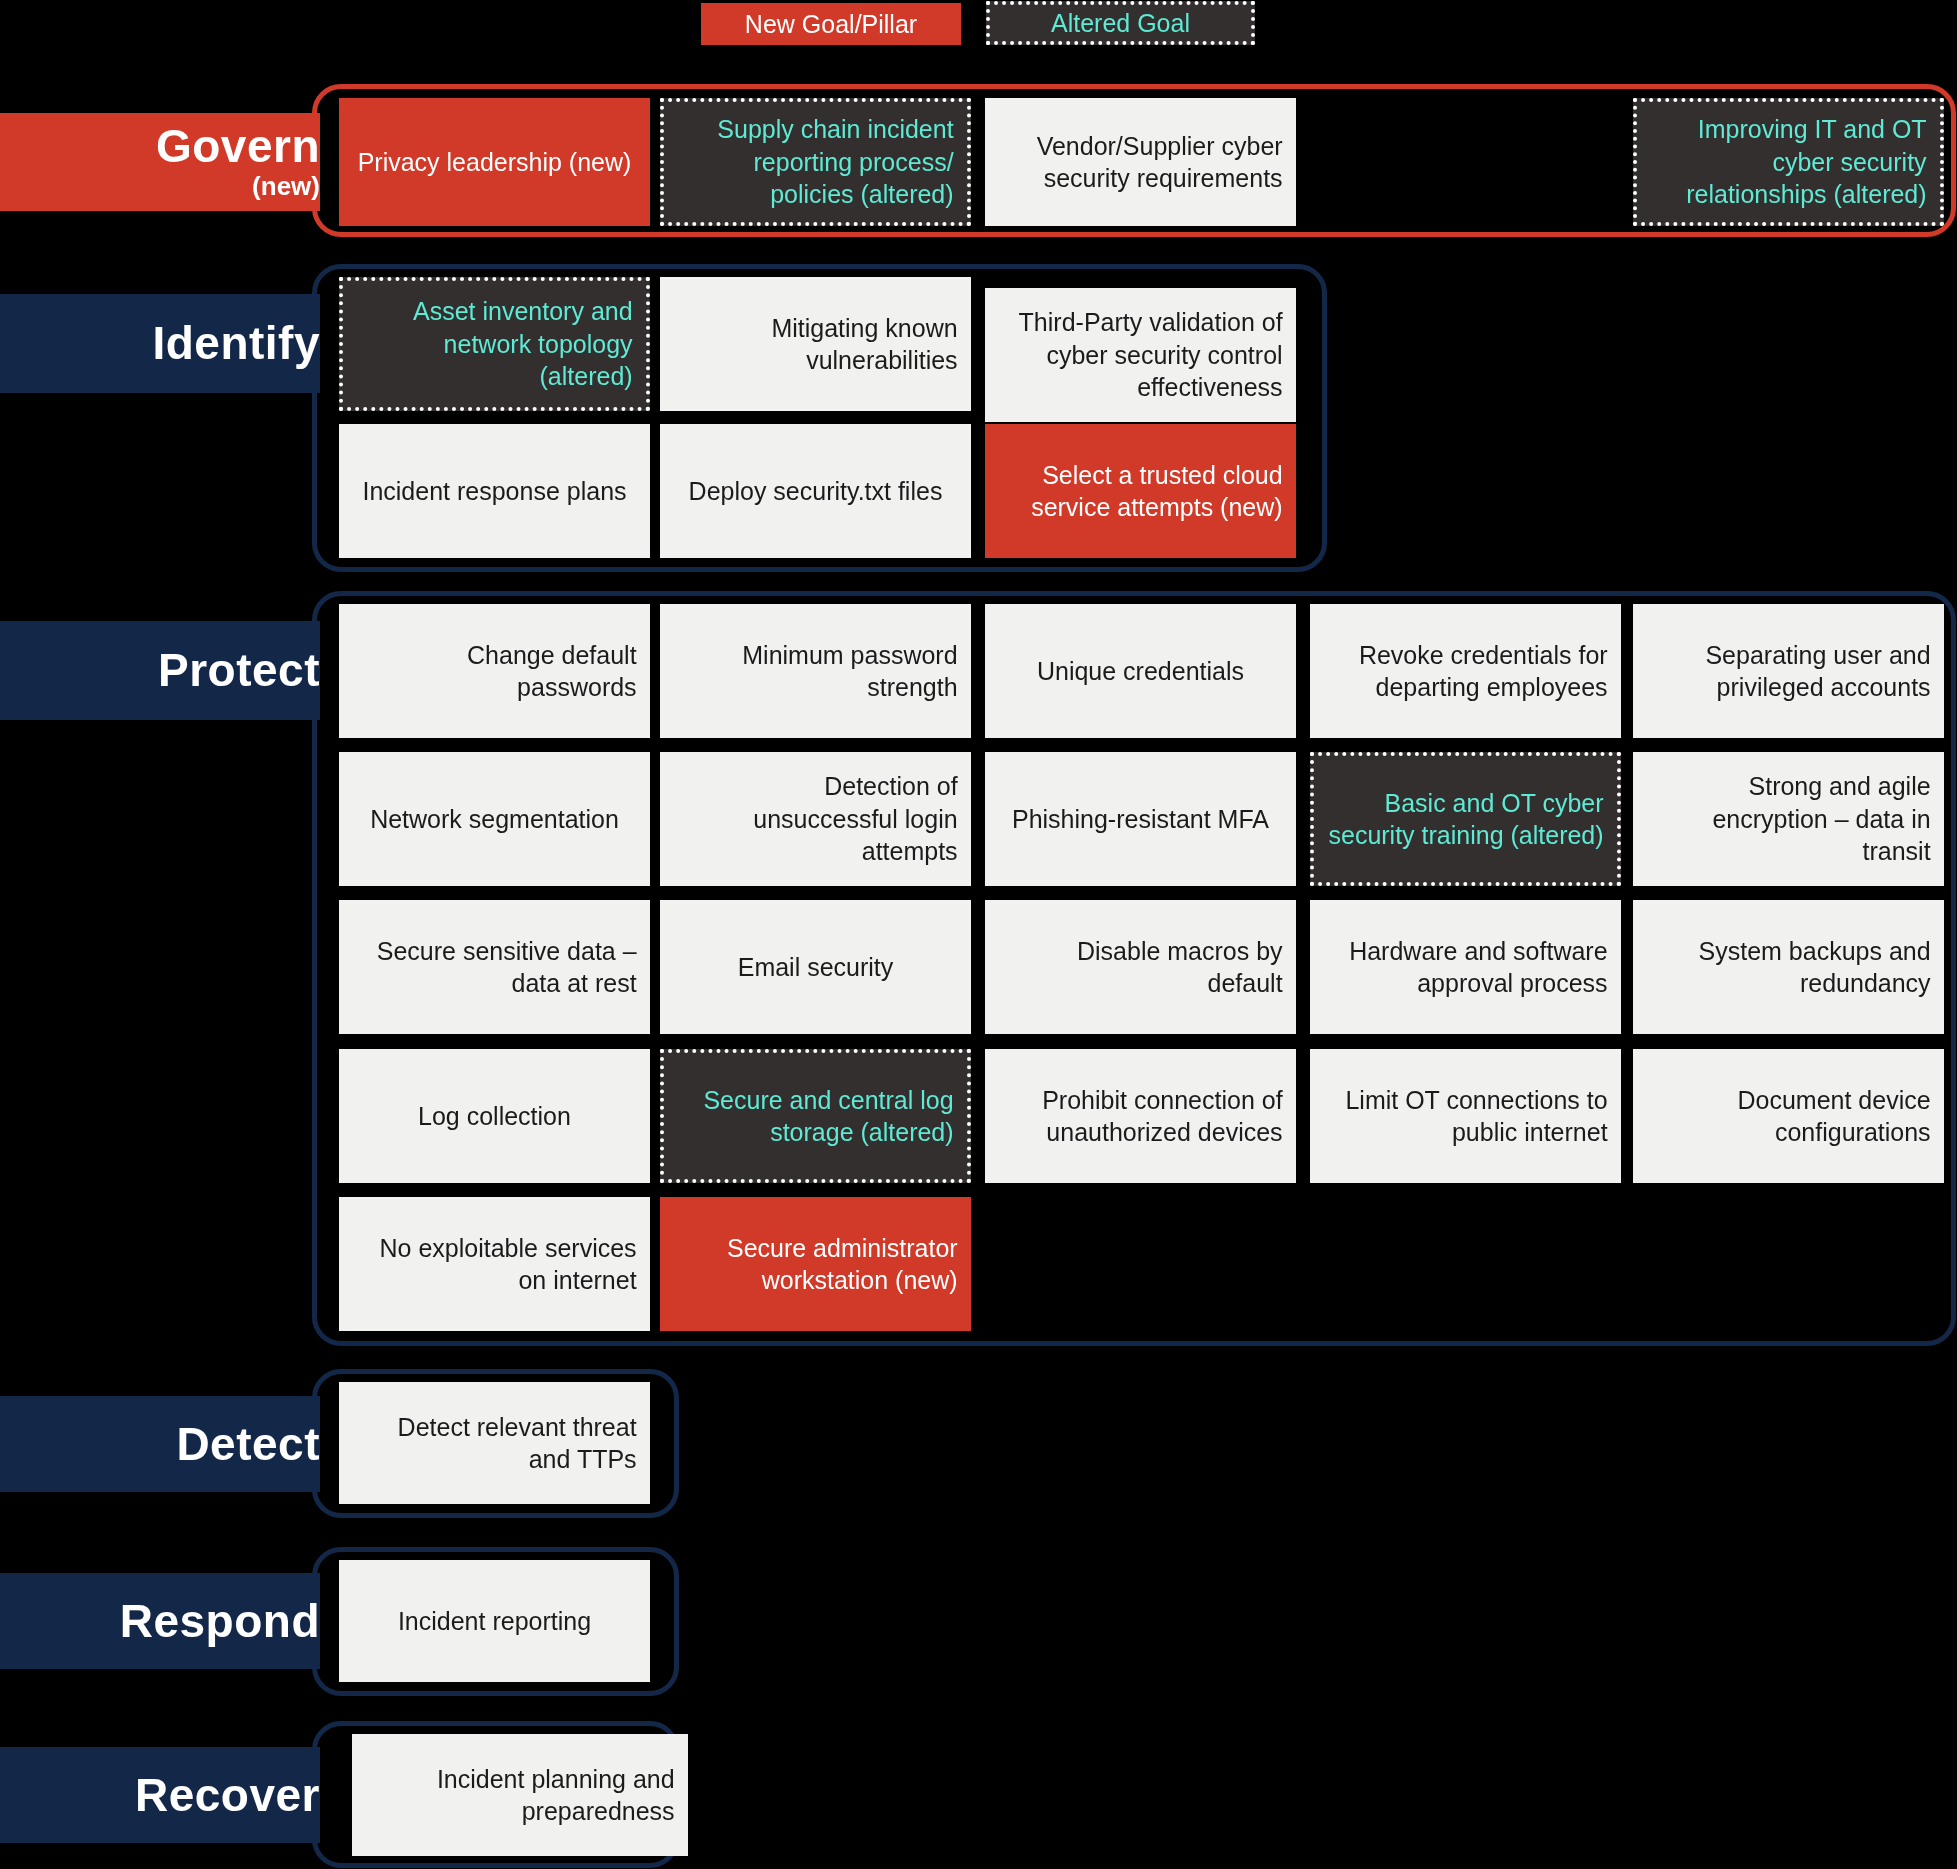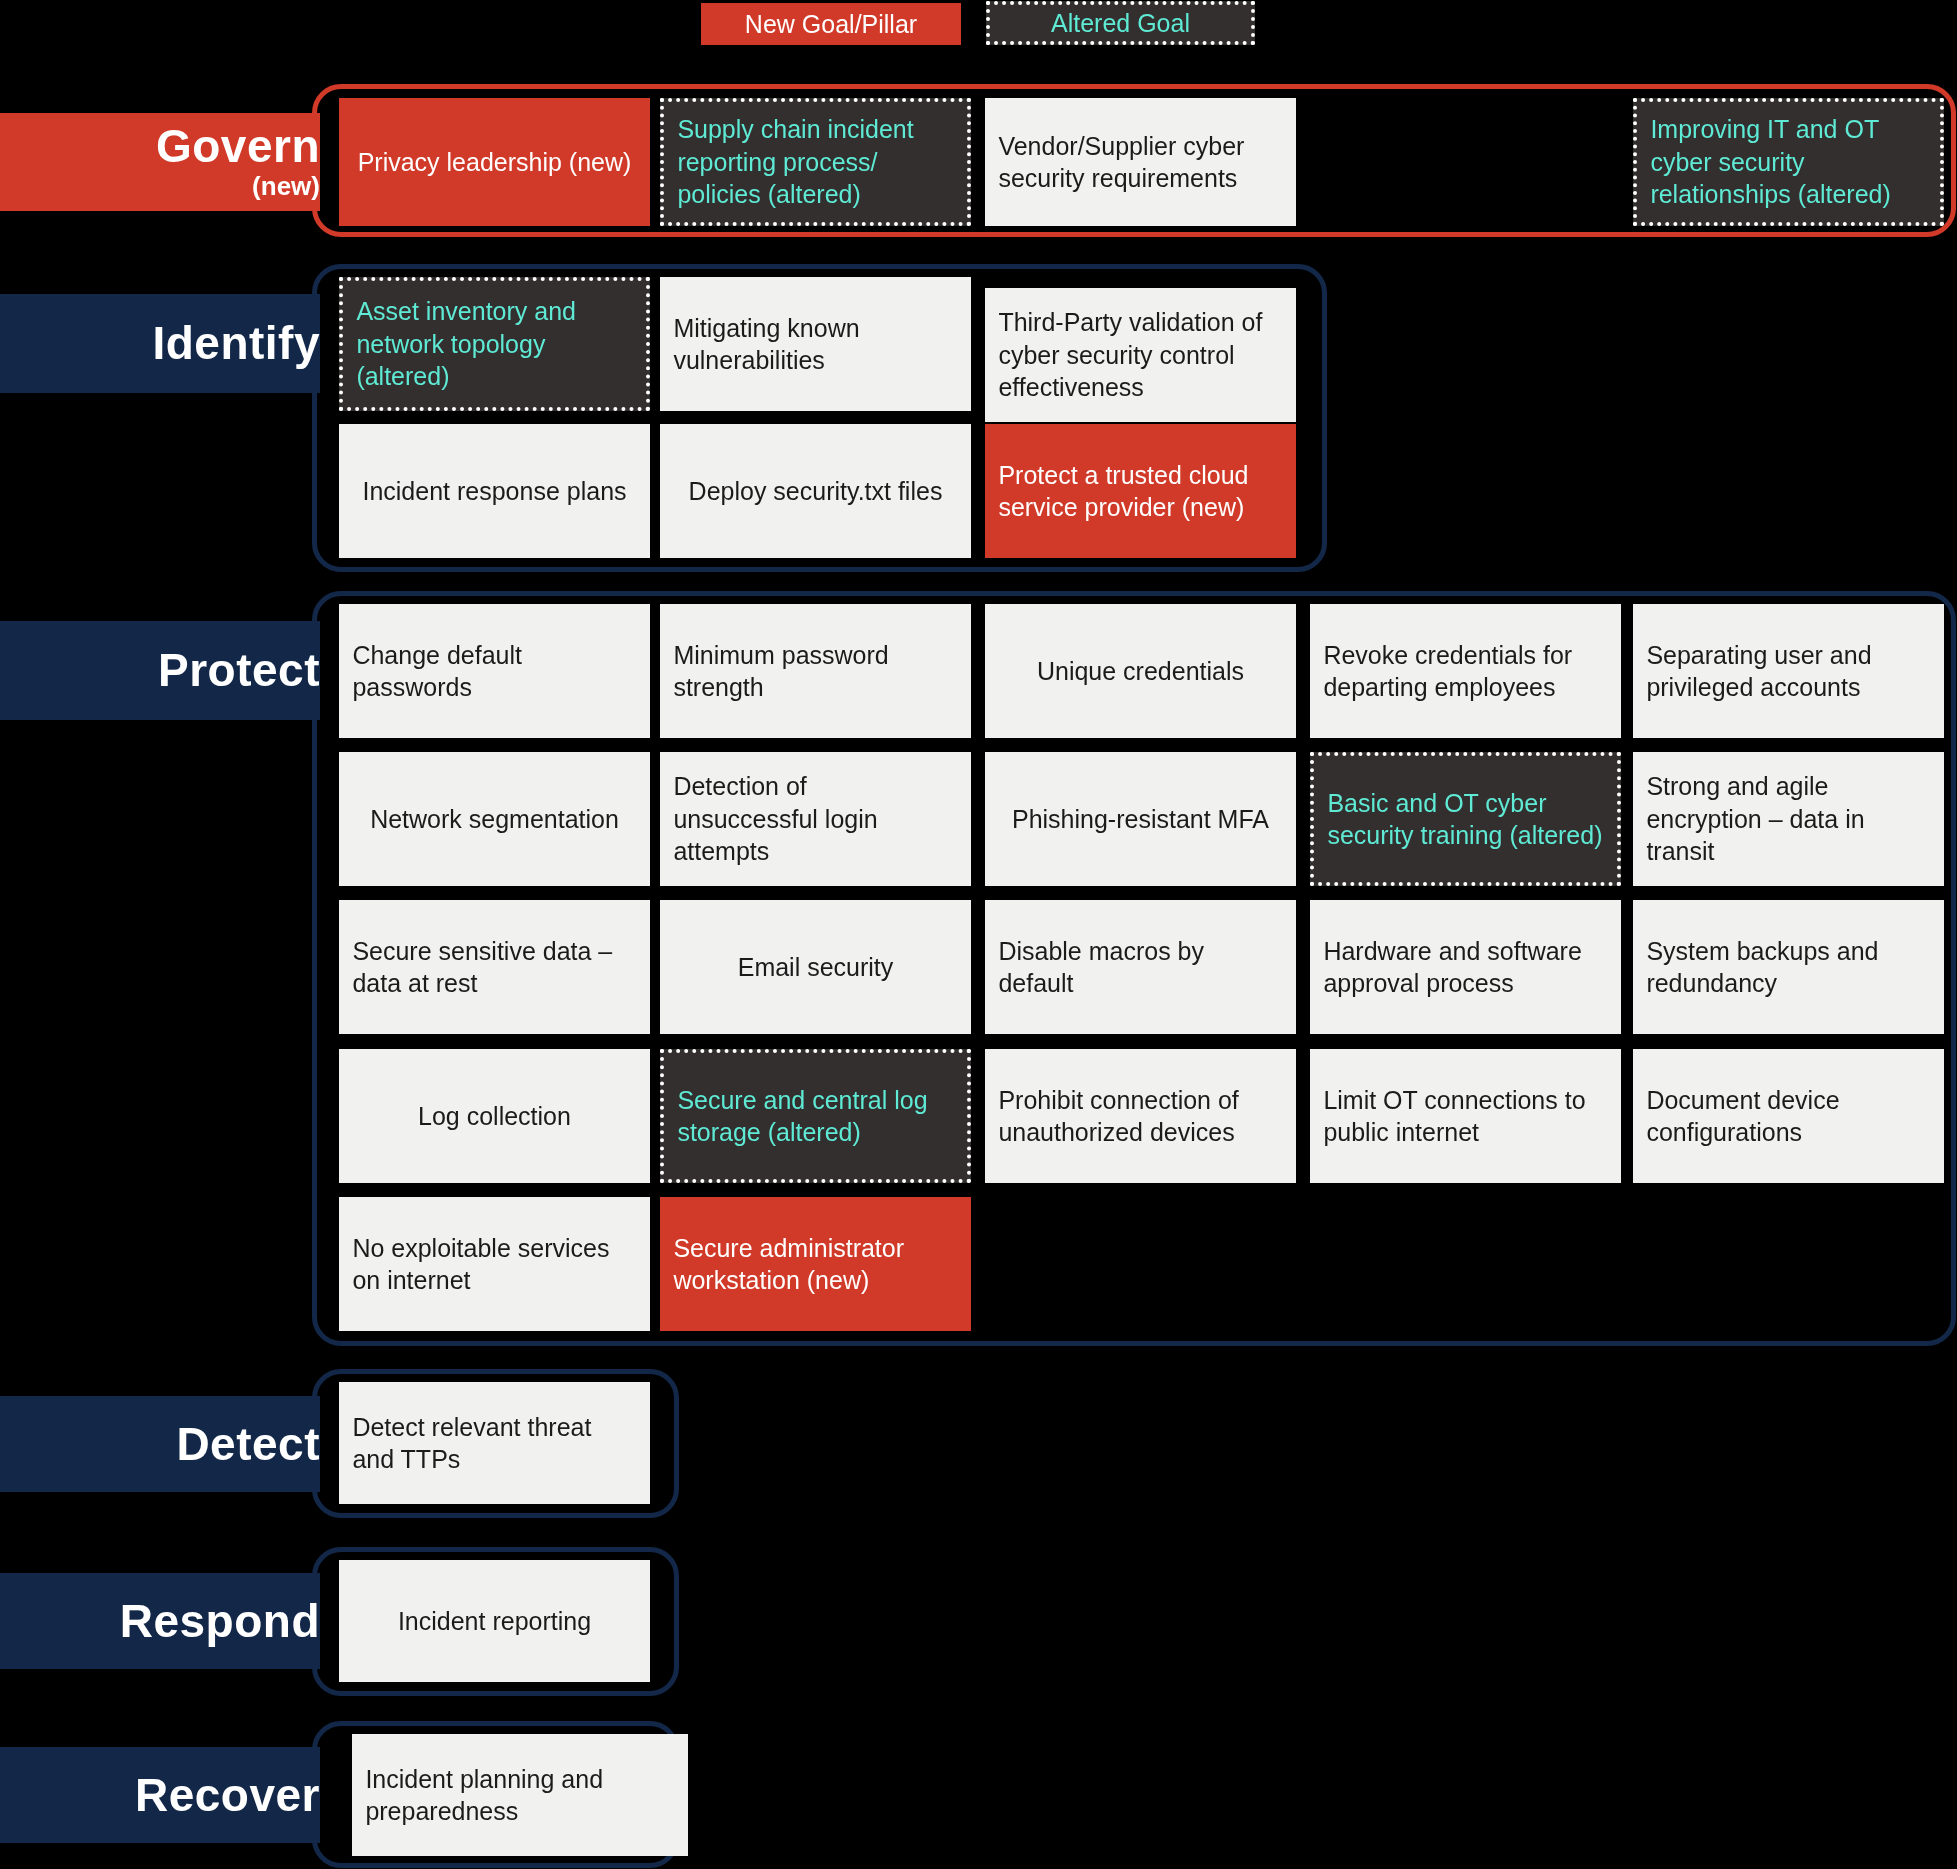--- a/index.html
+++ b/index.html
@@ -11,21 +11,21 @@
   .container{position:absolute;border:5.7px solid;border-radius:29px;box-sizing:border-box;background:transparent;}
   .container.red{border-color:var(--new-red);}
   .container.navy{border-color:var(--navy);}
   .band{position:absolute;left:0;width:320px;display:flex;flex-direction:column;align-items:flex-end;justify-content:center;color:#fff;text-align:center;}
   .band.red{background:var(--new-red);}
   .band.navy{background:var(--navy);}
   .band-main{font-size:46px;font-weight:bold;line-height:1.05;letter-spacing:0.5px;}
   .band-sub{font-size:26px;font-weight:bold;line-height:1.2;}
   .box{
     position:absolute;box-sizing:border-box;display:flex;align-items:center;justify-content:center;
-    text-align:left;font-size:25px;line-height:1.3;padding:7.6px 13.4px;
+    text-align:right;font-size:25px;line-height:1.3;padding:7.6px 13.4px;
   }
   .box.light{background:var(--light-box);color:var(--light-text);}
   .box.new{background:var(--new-red);color:#fff;}
   .box.altered{background:var(--altered-dark);color:#5eead4;border:4.8px dotted #fff;}
   .legend{font-size:25px;}
 </style>
 </head>
 <body>
 
 <div id="canvas" style="--new-red: #d13a29; --navy: #132849; --altered-dark: #332f2f; --light-box: #f1f1f0; --light-text: #1b1b1b;">
@@ -63,21 +63,21 @@
   <div class="box new" style="left:339px;top:98px;width:311px;height:128px">Privacy leadership (new)</div>
   <div class="box altered" style="left:660px;top:98px;width:311px;height:128px">Supply chain incident reporting process/ policies (altered)</div>
   <div class="box light" style="left:985px;top:98px;width:311px;height:128px">Vendor/Supplier cyber security requirements</div>
   <div class="box altered" style="left:1633px;top:98px;width:311px;height:128px">Improving IT and OT cyber security relationships (altered)</div>
 
   <div class="box altered" style="left:339px;top:277px;width:311px;height:134px">Asset inventory and network topology (altered)</div>
   <div class="box light" style="left:660px;top:277px;width:311px;height:134px">Mitigating known vulnerabilities</div>
   <div class="box light" style="left:985px;top:288px;width:311px;height:134px">Third-Party validation of cyber security control effectiveness</div>
   <div class="box light" style="left:339px;top:424px;width:311px;height:134px">Incident response plans</div>
   <div class="box light" style="left:660px;top:424px;width:311px;height:134px">Deploy security.txt files</div>
-  <div class="box new" style="left:985px;top:424px;width:311px;height:134px">Protect a trusted cloud service provider (new)</div>
+  <div class="box new" style="left:985px;top:424px;width:311px;height:134px">Select a trusted cloud service attempts (new)</div>
 
   <div class="box light" style="left:339px;top:604px;width:311px;height:134px">Change default passwords</div>
   <div class="box light" style="left:660px;top:604px;width:311px;height:134px">Minimum password strength</div>
   <div class="box light" style="left:985px;top:604px;width:311px;height:134px">Unique credentials</div>
   <div class="box light" style="left:1310px;top:604px;width:311px;height:134px">Revoke credentials for departing employees</div>
   <div class="box light" style="left:1633px;top:604px;width:311px;height:134px">Separating user and privileged accounts</div>
 
   <div class="box light" style="left:339px;top:752px;width:311px;height:134px">Network segmentation</div>
   <div class="box light" style="left:660px;top:752px;width:311px;height:134px">Detection of unsuccessful login attempts</div>
   <div class="box light" style="left:985px;top:752px;width:311px;height:134px">Phishing-resistant MFA</div>

